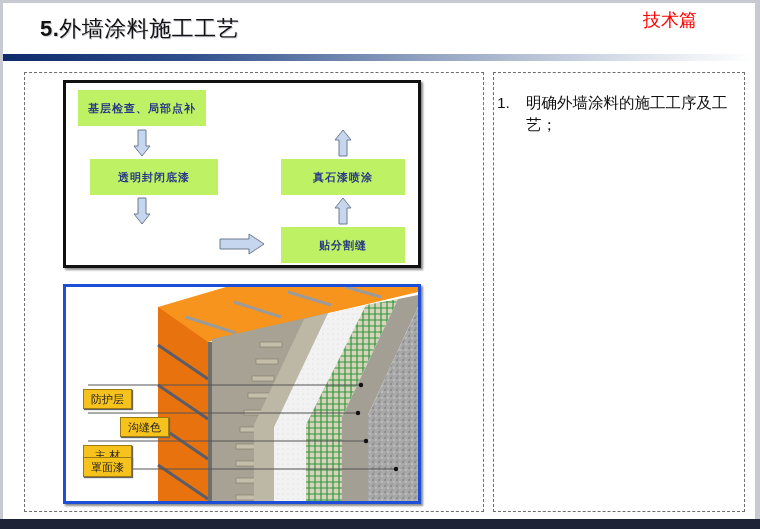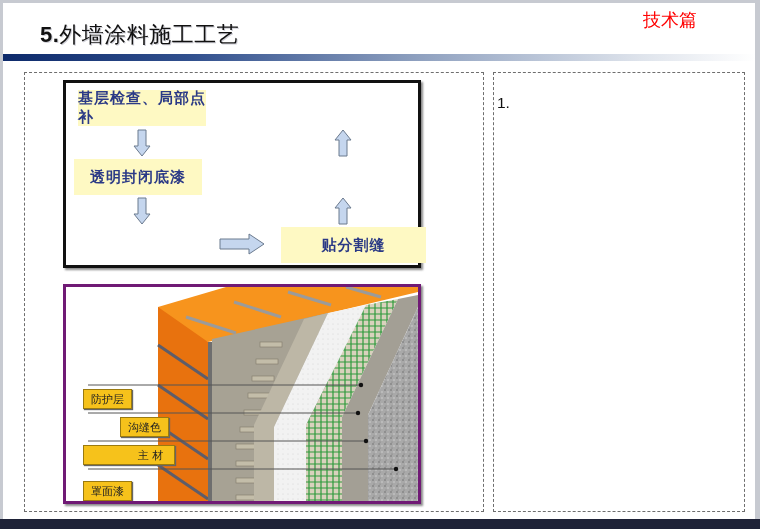--- a/index.html
+++ b/index.html
@@ -13,21 +13,21 @@
     background: #ffffff;
   }
   .bottom-bar {
     position: absolute; left: 0; top: 519px; width: 760px; height: 10px;
     background: #1e2237;
   }
   .right-edge {
     position: absolute; left: 755px; top: 0; width: 5px; height: 519px; background: #c7cad1;
   }
   .title {
-    position: absolute; left: 40px; top: 20px;
+    position: absolute; left: 40px; top: 14px;
     font-size: 22px; font-weight: bold; color: #111;
     font-family: "DejaVu Sans", sans-serif; letter-spacing: 0.5px;
     text-shadow: 1px 1px 0 #d0d0d8;
   }
   .title .num { font-family: "Liberation Sans", sans-serif; font-weight: bold; }
   .title .cn { font-weight: normal; font-family: "DejaVu Serif", serif; }
   .section-tag {
     position: absolute; left: 643px; top: 8px;
     font-size: 18px; color: #ff0000;
     font-family: "DejaVu Serif", serif;
@@ -41,30 +41,30 @@
   }
   .panel-left { left: 24px; top: 72px; width: 460px; height: 440px; }
   .panel-right { left: 493px; top: 72px; width: 252px; height: 440px; }
 
   .flow {
     position: absolute; left: 63px; top: 80px; width: 358px; height: 188px;
     border: 3px solid #111; box-sizing: border-box; background: #fff;
     box-shadow: 2px 2px 2px #8a8a8a;
   }
   .fbox {
-    position: absolute; background: #fef9c3; color: #2b3a86;
-    font-family: "DejaVu Serif", serif; font-weight: bold; font-size: 15px;
+    position: absolute; background: #bef264; color: #2b3a86;
+    font-family: "DejaVu Serif", serif; font-weight: bold; font-size: 11px;
     display: flex; align-items: center; justify-content: center;
     letter-spacing: 1px;
   }
   .arrow-v, .arrow-h { position: absolute; }
 
   .wall {
     position: absolute; left: 63px; top: 284px; width: 358px; height: 220px;
-    border: 3px solid #701a75; box-sizing: border-box; background: #fff;
+    border: 3px solid #1d4ed8; box-sizing: border-box; background: #fff;
     box-shadow: 2px 2px 2px #8a8a8a; overflow: hidden;
   }
   .legend-label {
     position: absolute; width: 47px; height: 18px;
     background: #f6c21b; border: 1px solid #9a7a10;
     box-shadow: 1px 1px 1px #666;
     font-size: 11px; color: #222; font-family: "DejaVu Sans", sans-serif;
     display: flex; align-items: center; justify-content: center;
   }
   .list {
@@ -91,36 +91,39 @@
 <div class="panel panel-left"></div>
 <div class="panel panel-right"></div>
 
 <div class="flow">
   <div class="fbox" style="left:12px;top:7px;width:128px;height:36px;">
     <span>基层检查、局部点补</span>
   </div>
   <svg class="arrow-v" style="left:67px;top:46px;" width="18" height="28">
     <path d="M5,1 H13 V17 H17 L9,27 L1,17 H5 Z" fill="#c5d6ee" stroke="#6b7a8e" stroke-width="1"></path>
   </svg>
-  <div class="fbox" style="left:8px;top:76px;width:128px;height:36px;">
+  <div class="fbox" style="left:24px;top:76px;width:128px;height:36px;">
     <span>透明封闭底漆</span>
   </div>
   <svg class="arrow-v" style="left:67px;top:114px;" width="18" height="28">
     <path d="M5,1 H13 V17 H17 L9,27 L1,17 H5 Z" fill="#c5d6ee" stroke="#6b7a8e" stroke-width="1"></path>
   </svg>
   <svg class="arrow-h" style="left:153px;top:150px;" width="46" height="22">
     <path d="M1,6 H30 V1 L45,11 L30,21 V16 H1 Z" fill="#c5d6ee" stroke="#6b7a8e" stroke-width="1"></path>
   </svg>
   <svg class="arrow-v" style="left:268px;top:46px;" width="18" height="28">
     <path d="M9,1 L17,11 H13 V27 H5 V11 H1 Z" fill="#c5d6ee" stroke="#6b7a8e" stroke-width="1"></path>
   </svg>
+  <div class="fbox" style="left:215px;top:76px;width:124px;height:36px;">
+    <span>真石漆喷涂</span>
+  </div>
   <svg class="arrow-v" style="left:268px;top:114px;" width="18" height="28">
     <path d="M9,1 L17,11 H13 V27 H5 V11 H1 Z" fill="#c5d6ee" stroke="#6b7a8e" stroke-width="1"></path>
   </svg>
-  <div class="fbox" style="left:215px;top:144px;width:145px;height:36px;">
+  <div class="fbox" style="left:215px;top:144px;width:124px;height:36px;">
     <span>贴分割缝</span>
   </div>
 </div>
 
 <div class="wall">
   <svg width="352" height="214" style="position:absolute;left:0;top:0;">
     <defs>
       <pattern id="stone" width="6" height="6" patternUnits="userSpaceOnUse">
         <rect width="6" height="6" fill="#a9a9a9"></rect>
         <circle cx="1" cy="1" r="0.8" fill="#6e6e6e"></circle>
@@ -186,21 +189,22 @@
     </g>
     <g fill="#111">
       <circle cx="295" cy="98" r="2.2"></circle>
       <circle cx="292" cy="126" r="2.2"></circle>
       <circle cx="300" cy="154" r="2.2"></circle>
       <circle cx="330" cy="182" r="2.2"></circle>
     </g>
   </svg>
   <div class="legend-label" style="left:17px;top:102px;">防护层</div>
   <div class="legend-label" style="left:17px;top:130px;margin-left:37px;">沟缝色</div>
-  <div class="legend-label" style="left:17px;top:158px;padding-left:43px;">主 材</div>
-  <div class="legend-label" style="left:17px;top:194px;">罩面漆</div>
+  <div class="legend-label" style="left:17px;top:158px;">主 材</div>
+  <div class="legend-label" style="left:17px;top:170px;">罩面漆</div>
 </div>
 
 <div class="list">
   <div style="position:relative;">
     <span class="num">1.</span>
+    <span class="text">明确外墙涂料的施工工序及工艺；</span>
   </div>
 </div>
 
 </body></html>

